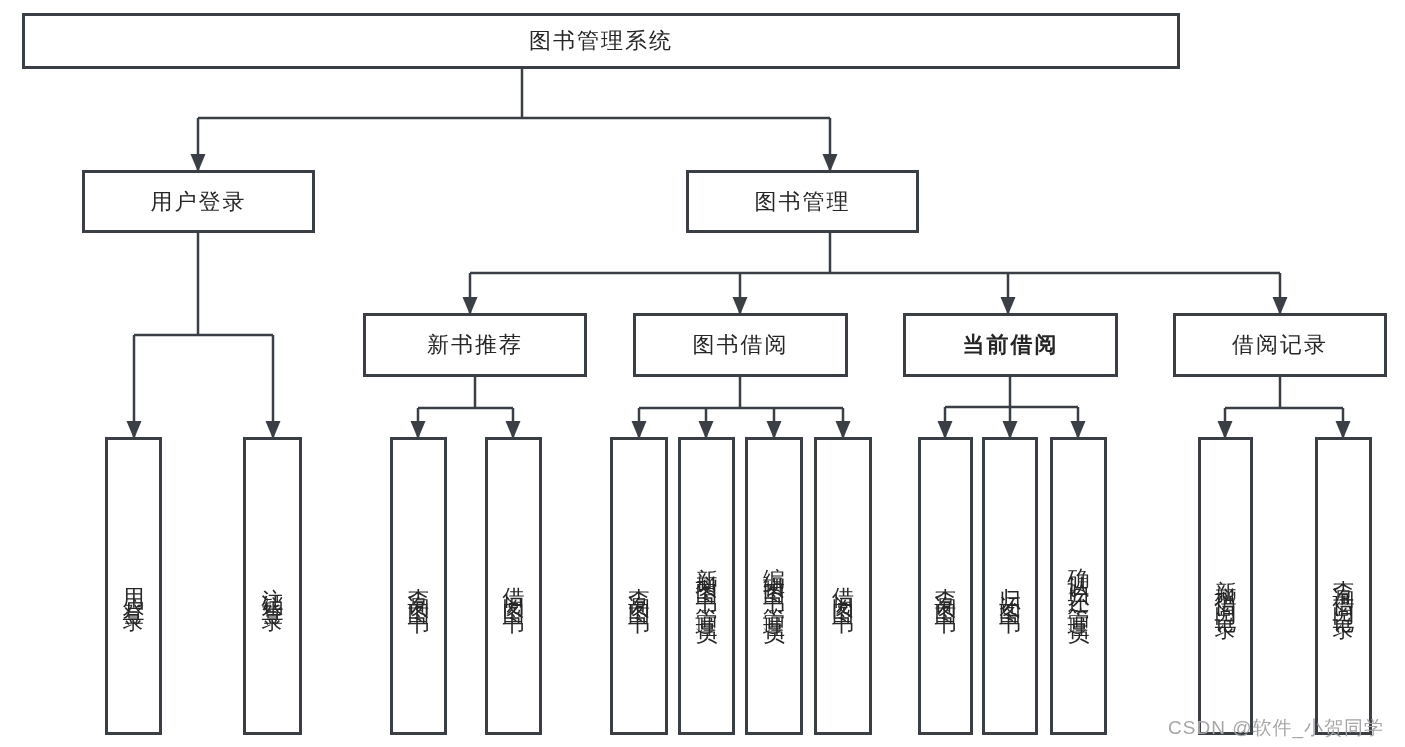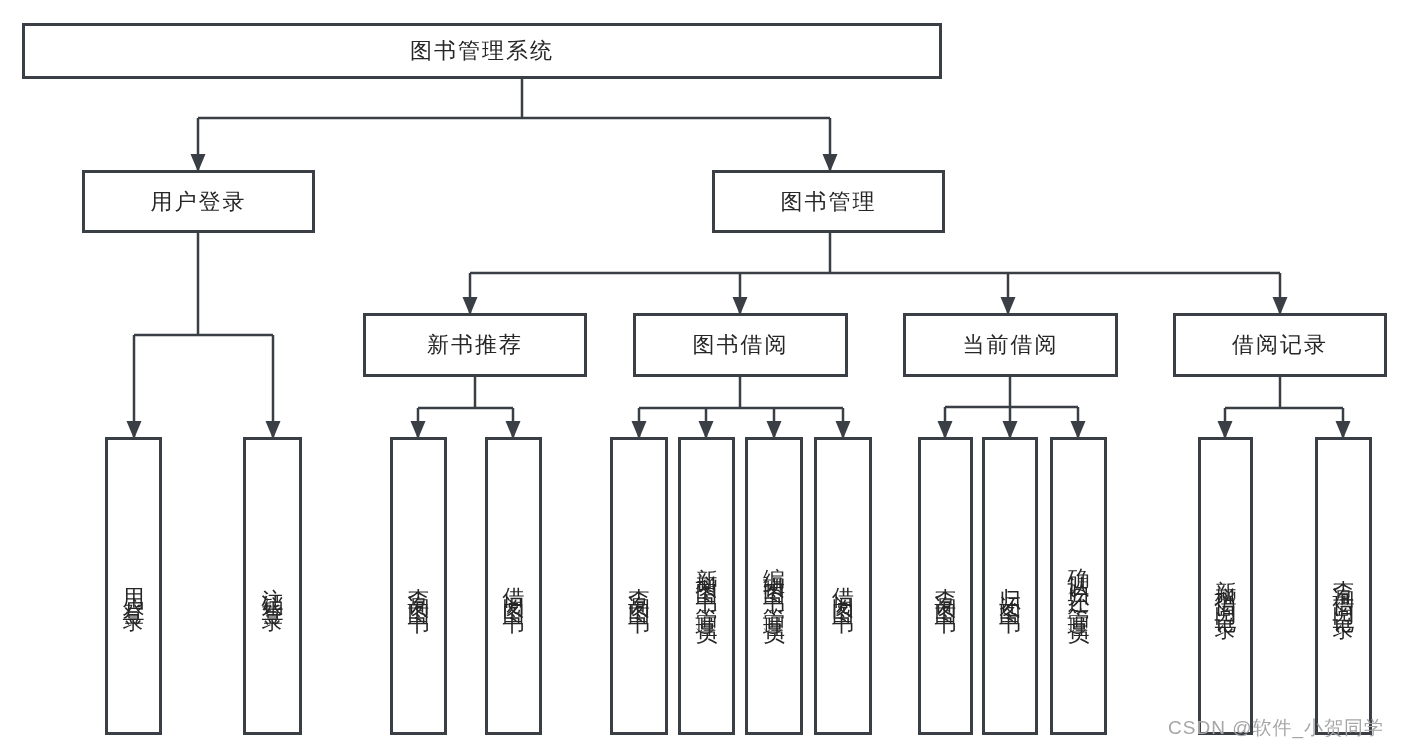--- a/index.html
+++ b/index.html
@@ -47,26 +47,26 @@
     white-space: nowrap;
   }
   .leaf .label {
     writing-mode: vertical-rl;
     text-orientation: mixed;
     letter-spacing: 8px;
     white-space: normal;
     line-height: 1;
   }
   
-  .n-root            { left: 22px;   top: 23px;  width: 920px; height: 56px; text-align: right; }
+  .n-root            { left: 22px;   top: 13px;  width: 1158px; height: 56px; text-align: right; }
   .n-user-login      { left: 82px;   top: 170px; width: 233px;  height: 63px; }
-  .n-book-mgmt       { left: 712px;  top: 170px; width: 233px;  height: 63px; }
+  .n-book-mgmt       { left: 686px;  top: 170px; width: 233px;  height: 63px; }
   .n-new-book        { left: 363px;  top: 313px; width: 224px;  height: 64px; }
   .n-book-borrow     { left: 633px;  top: 313px; width: 215px;  height: 64px; }
-  .n-current-borrow  { left: 903px;  top: 313px; width: 215px;  height: 64px; }
+  .n-current-borrow  { left: 903px;  top: 313px; width: 215px;  height: 64px; font-weight: bold; }
   .n-borrow-records  { left: 1173px; top: 313px; width: 214px;  height: 64px; }
   .leaf              { top: 437px; height: 298px; }
   .l-user-login      { left: 105px;  width: 57px; }
   .l-logout          { left: 243px;  width: 59px; }
   .l-nbr-query       { left: 390px;  width: 57px; }
   .l-nbr-borrow      { left: 485px;  width: 57px; }
   .l-bb-query        { left: 610px;  width: 58px; }
   .l-bb-add          { left: 678px;  width: 57px; }
   .l-bb-edit         { left: 745px;  width: 58px; }
   .l-bb-borrow       { left: 814px;  width: 58px; }

